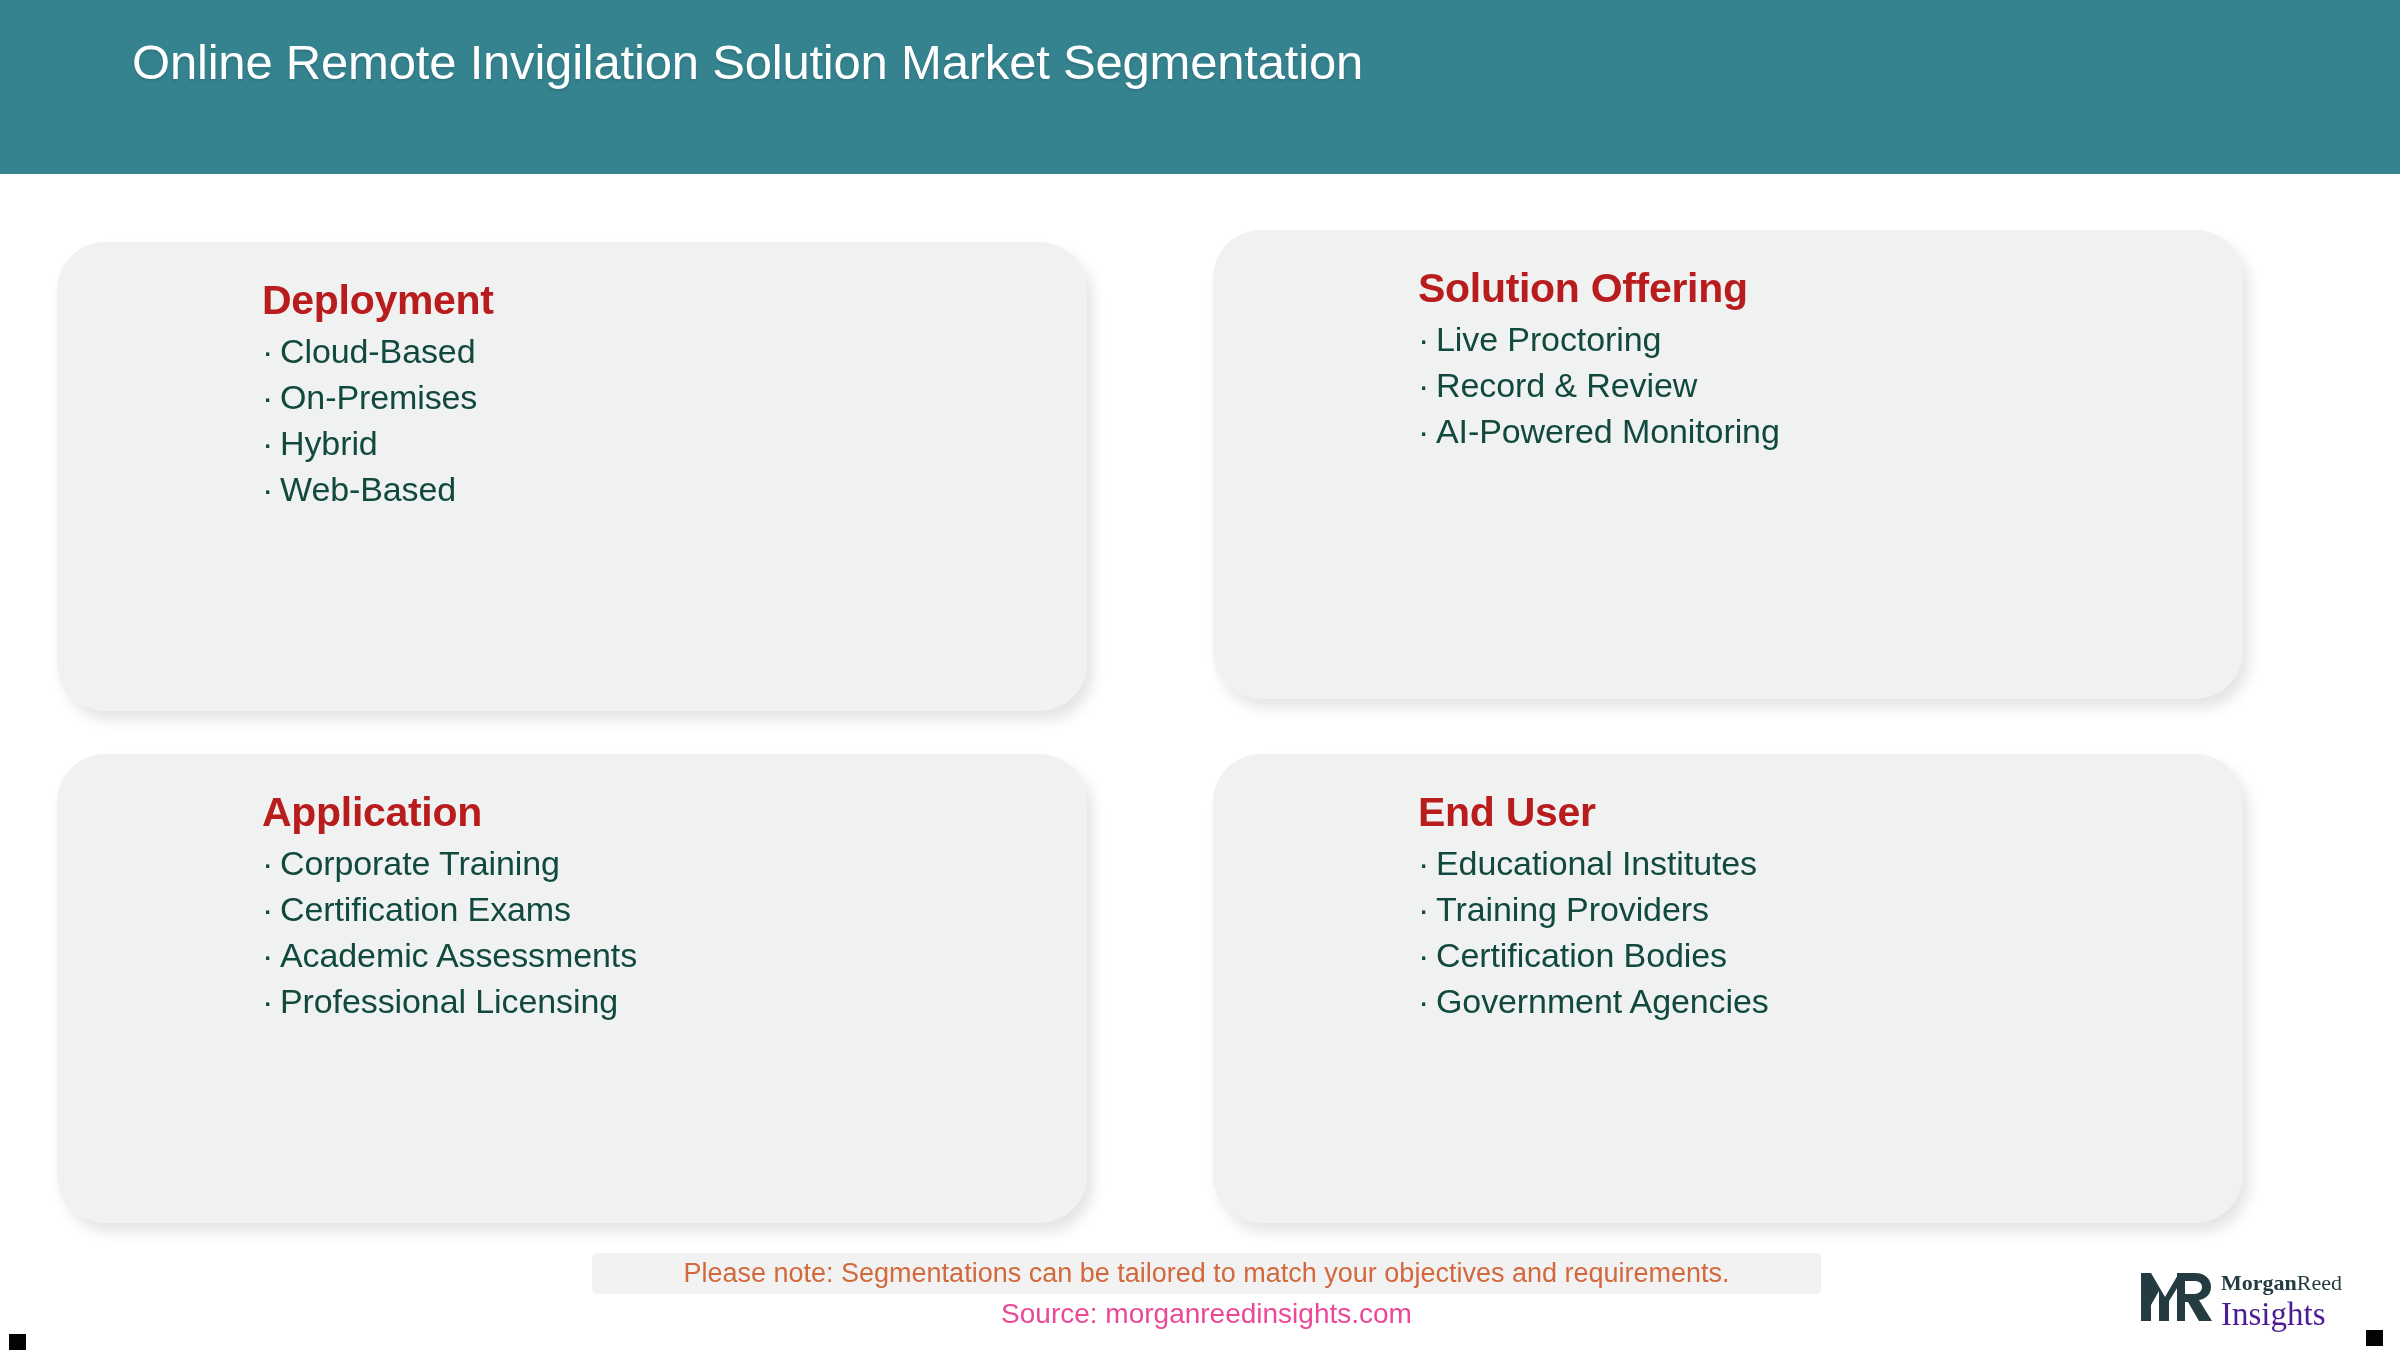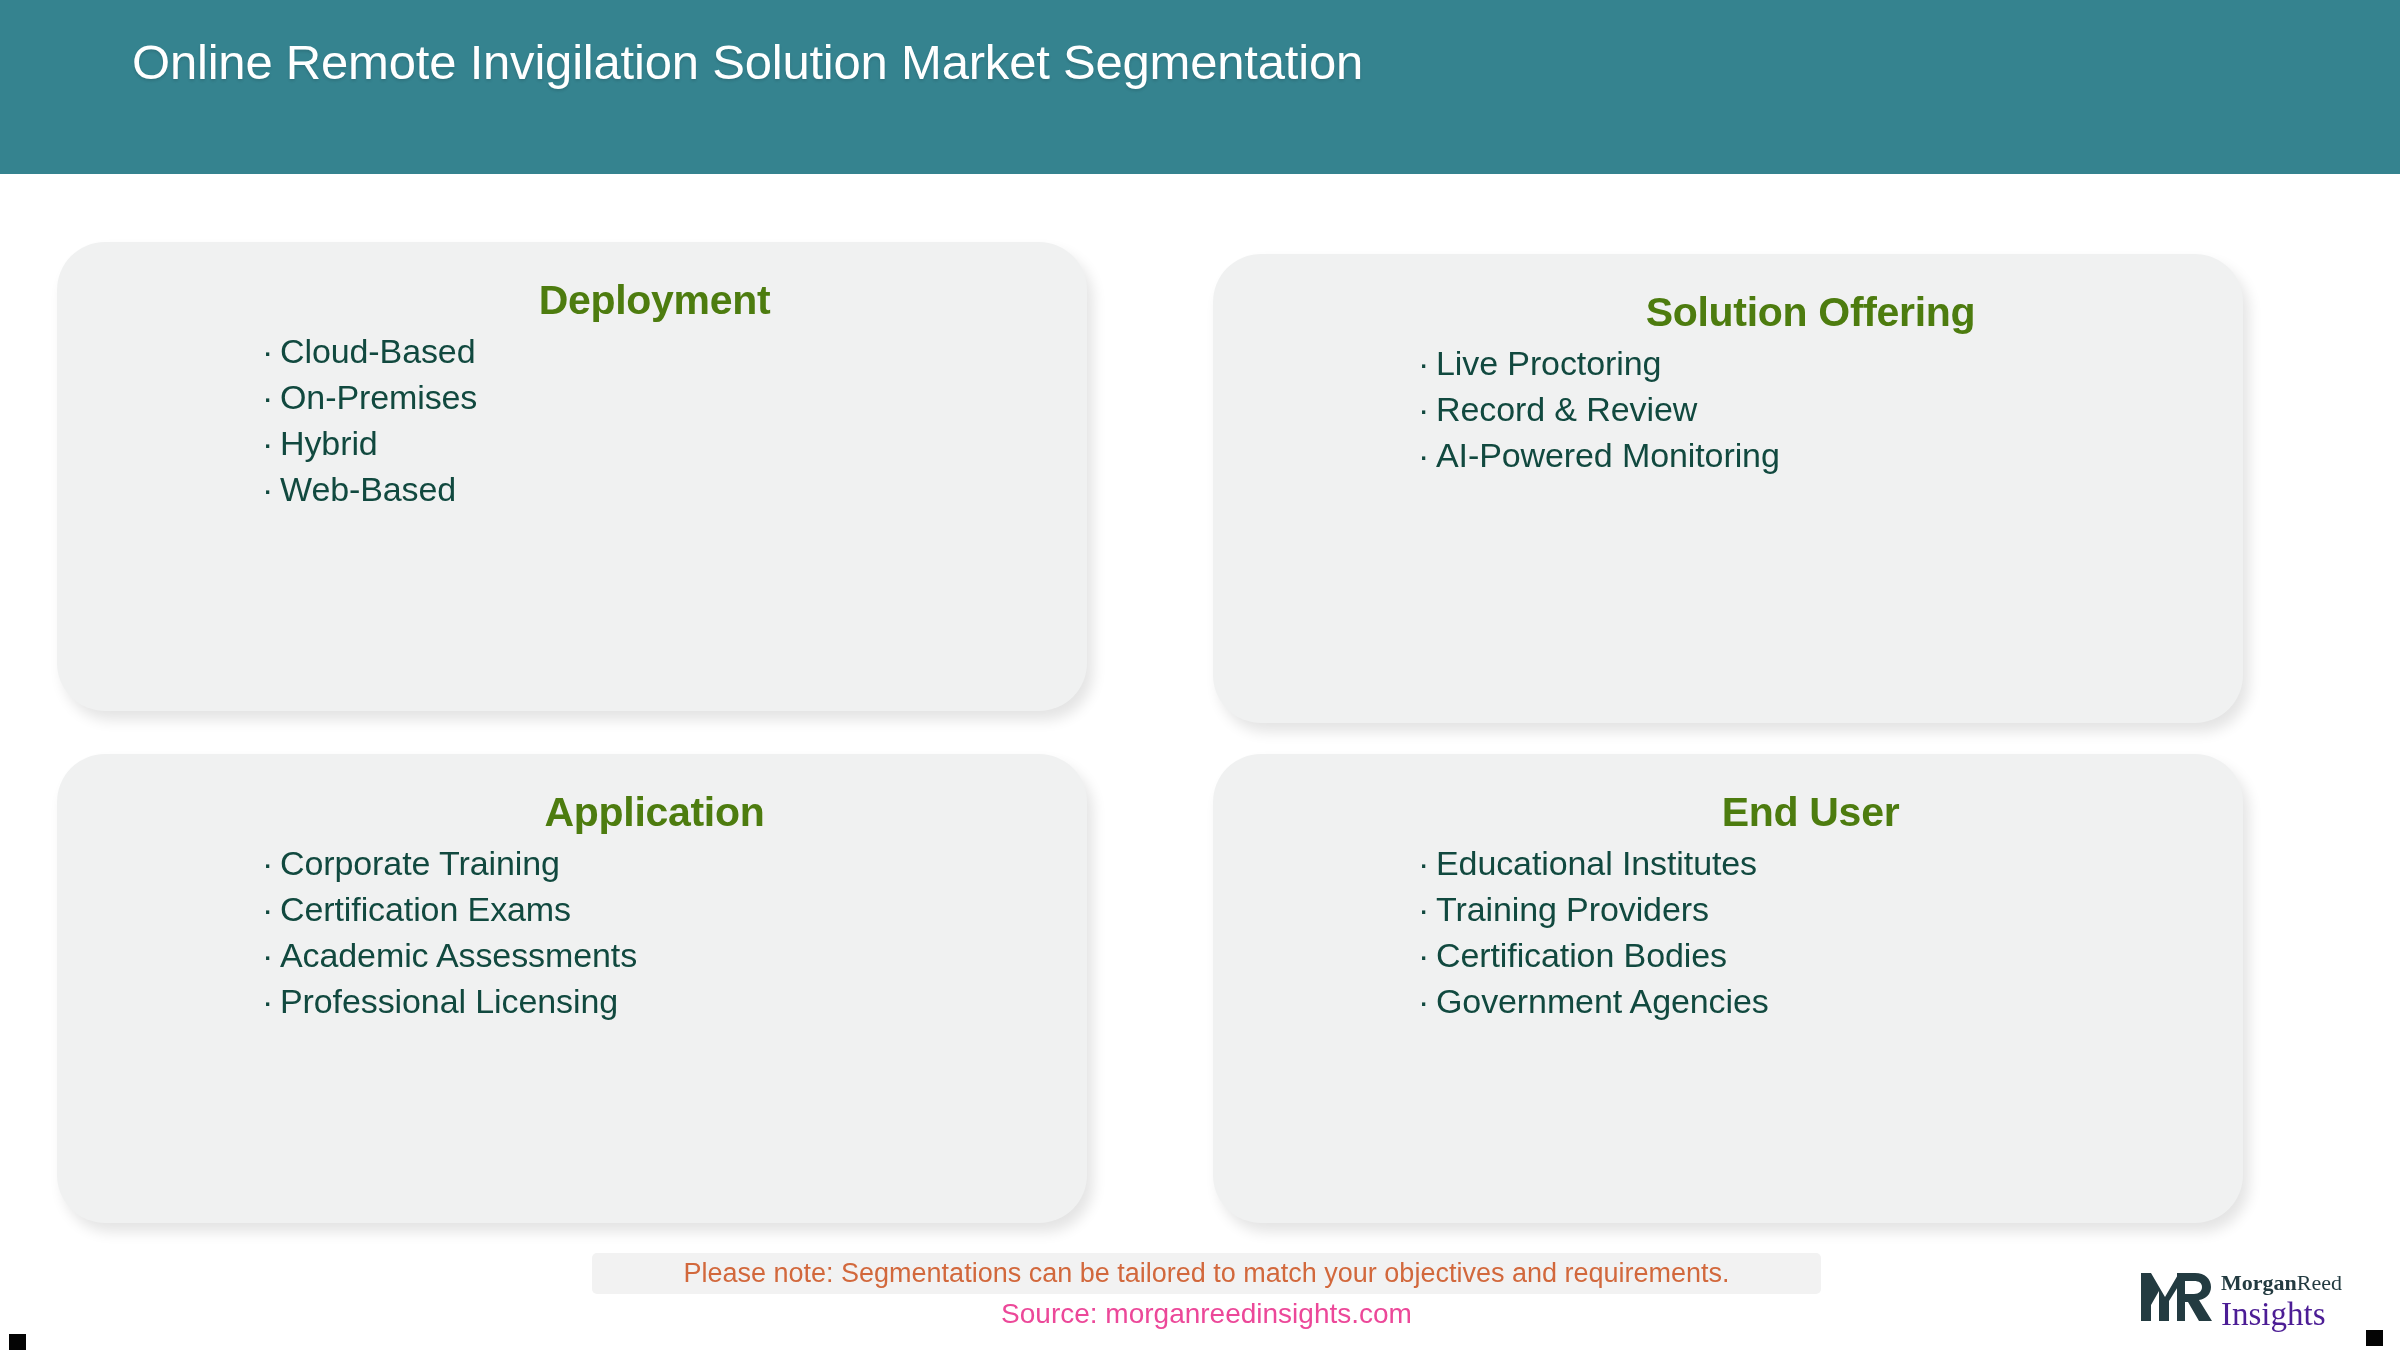--- a/index.html
+++ b/index.html
@@ -46,39 +46,38 @@
     height: 1060px;
   }
   .card {
     position: absolute;
     background: #f0f1f1;
     border-radius: 48px;
     box-shadow: 6px 9px 14px rgba(0, 0, 0, 0.11);
     box-sizing: border-box;
   }
   .card-0 { left: 57px;   top: 68px;  width: 1030px; height: 469px; }
-  .card-1 { left: 1213px; top: 80px;  width: 1030px; height: 469px; }
+  .card-1 { left: 1213px; top: 56px;  width: 1030px; height: 469px; }
   .card-2 { left: 57px;   top: 580px; width: 1030px; height: 469px; }
   .card-3 { left: 1213px; top: 580px; width: 1030px; height: 469px; }
 
   .card-inner {
     position: absolute;
     left: 205px;
     top: 36px;
     right: 40px;
   }
   .card-title {
     font-size: 41px;
     font-weight: bold;
-    color: #4d7c0f;
+    color: #b91c1c;
     letter-spacing: -0.3px;
     line-height: 1.08;
     margin: 0 0 6px 0;
     white-space: nowrap;
-    text-align: center;
   }
   .card-list {
     list-style: none;
     margin: 0;
     padding: 0;
   }
   .card-list li {
     font-size: 34px;
     color: #11493f;
     line-height: 46px;

